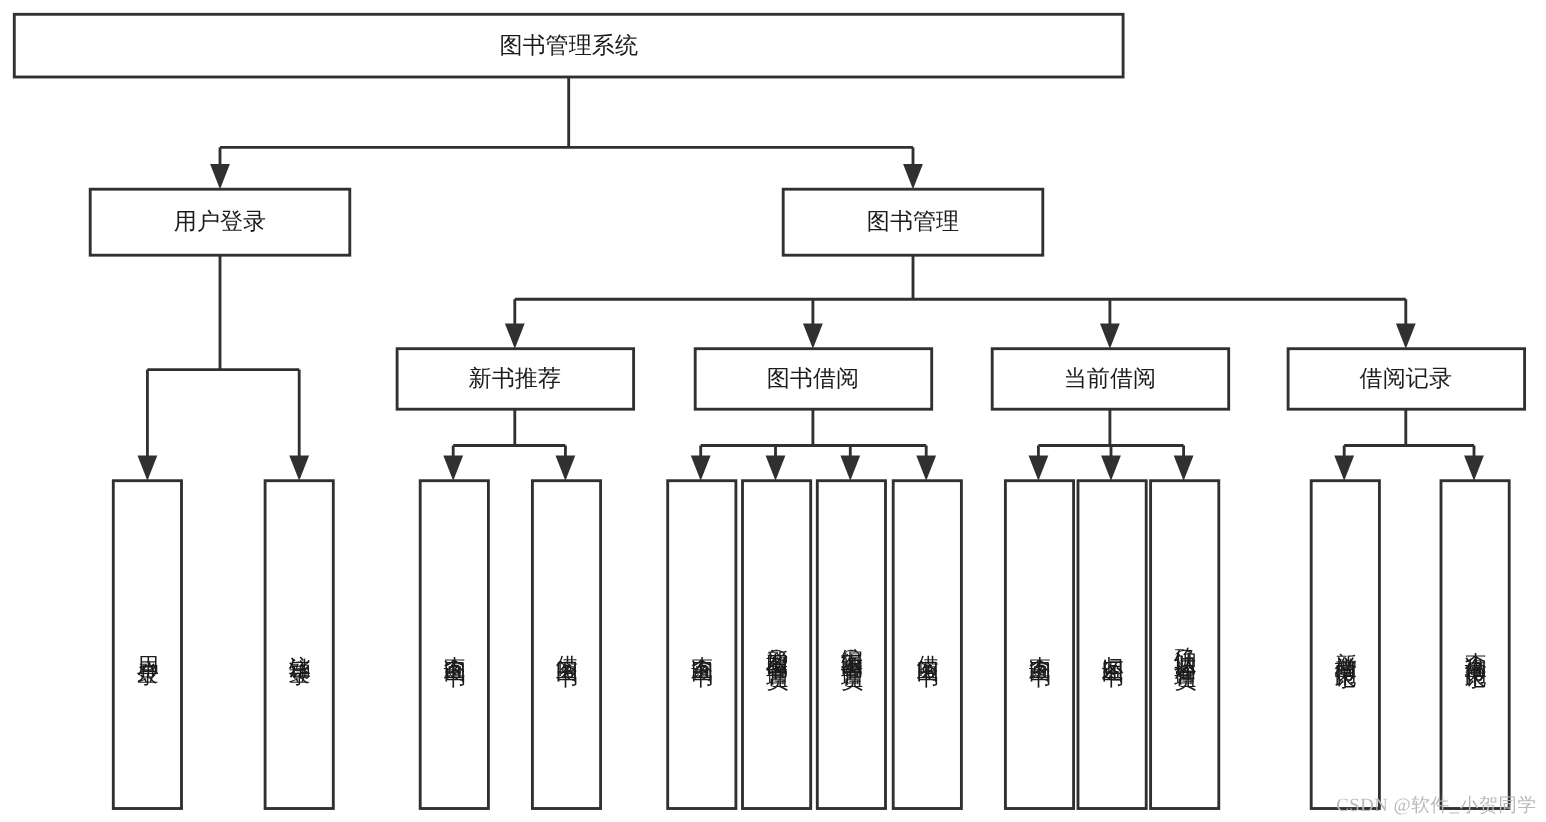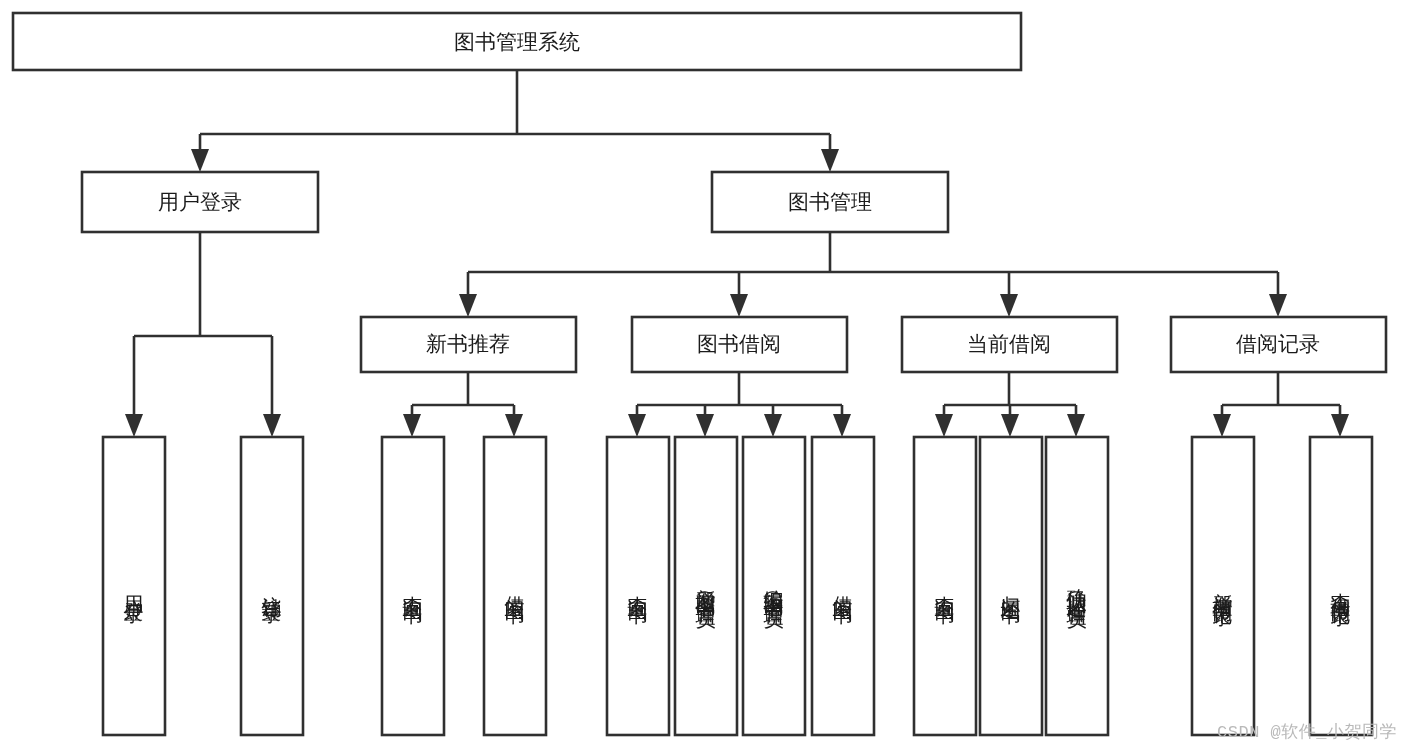--- a/index.html
+++ b/index.html
@@ -64,21 +64,21 @@
     position: absolute;
     display: flex;
     align-items: center;
     justify-content: center;
     pointer-events: none;
   }
   .watermark {
     position: absolute;
     right: 8px;
     bottom: 4px;
-    font-family: Liberation Mono, monospace;
+    font-family: Liberation Serif, serif;
     font-size: 17px;
     color: #b9b9b9;
     letter-spacing: 0.5px;
     white-space: nowrap;
   }
 </style>
 </head>
 <body>
 
 <div id="diagram-root">

